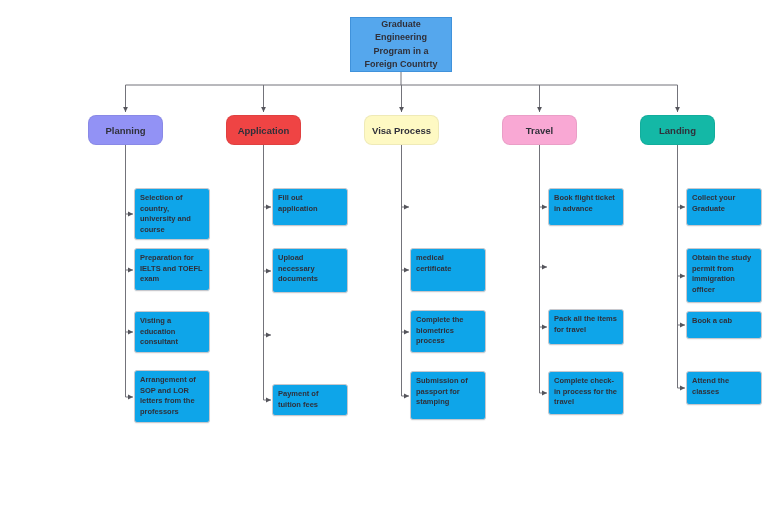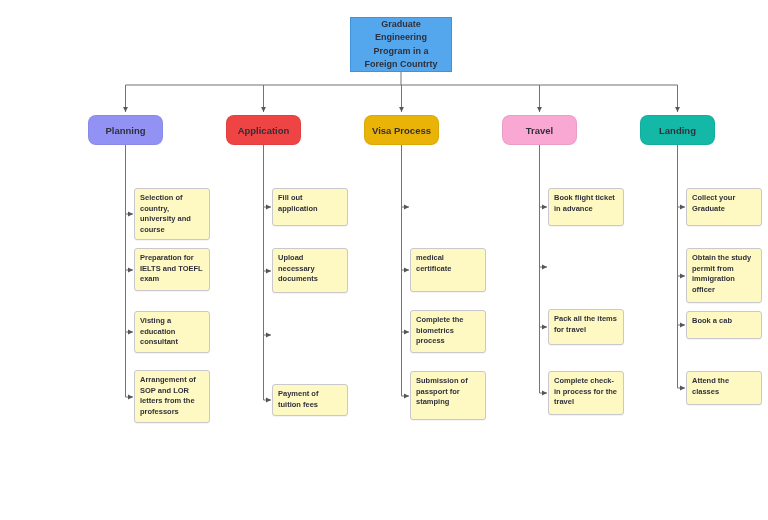--- a/index.html
+++ b/index.html
@@ -13,25 +13,25 @@
     background:#55A7ED;border:1px solid #4092DB;border-radius:0;
     display:flex;align-items:center;justify-content:center;text-align:center;
     font-weight:700;font-size:9px;line-height:1.5;padding:2px 6px;
   }
   .hdr{
     border-radius:8px;display:flex;align-items:center;justify-content:center;
     font-weight:700;font-size:9.5px;border:1px solid rgba(0,0,0,0.06);
   }
   .b0{background:#9292F5}
   .b1{background:#ef4444}
-  .b2{background:#eab308}
+  .b2{background:#fef9c3}
   .b3{background:#f9a8d4}
   .b4{background:#14b8a6}
   .child{
-    background:#fef9c3;border:1px solid #C8C8CD;border-radius:3px;
+    background:#0ea5e9;border:1px solid #C8C8CD;border-radius:3px;
     padding:4px 5px;font-size:7.5px;font-weight:700;line-height:1.42;
     box-shadow:0 1px 1px rgba(0,0,0,0.05);
   }
   .lbl{display:block;}
 </style>
 </head>
 <body>
 
 <div class="canvas">
 

